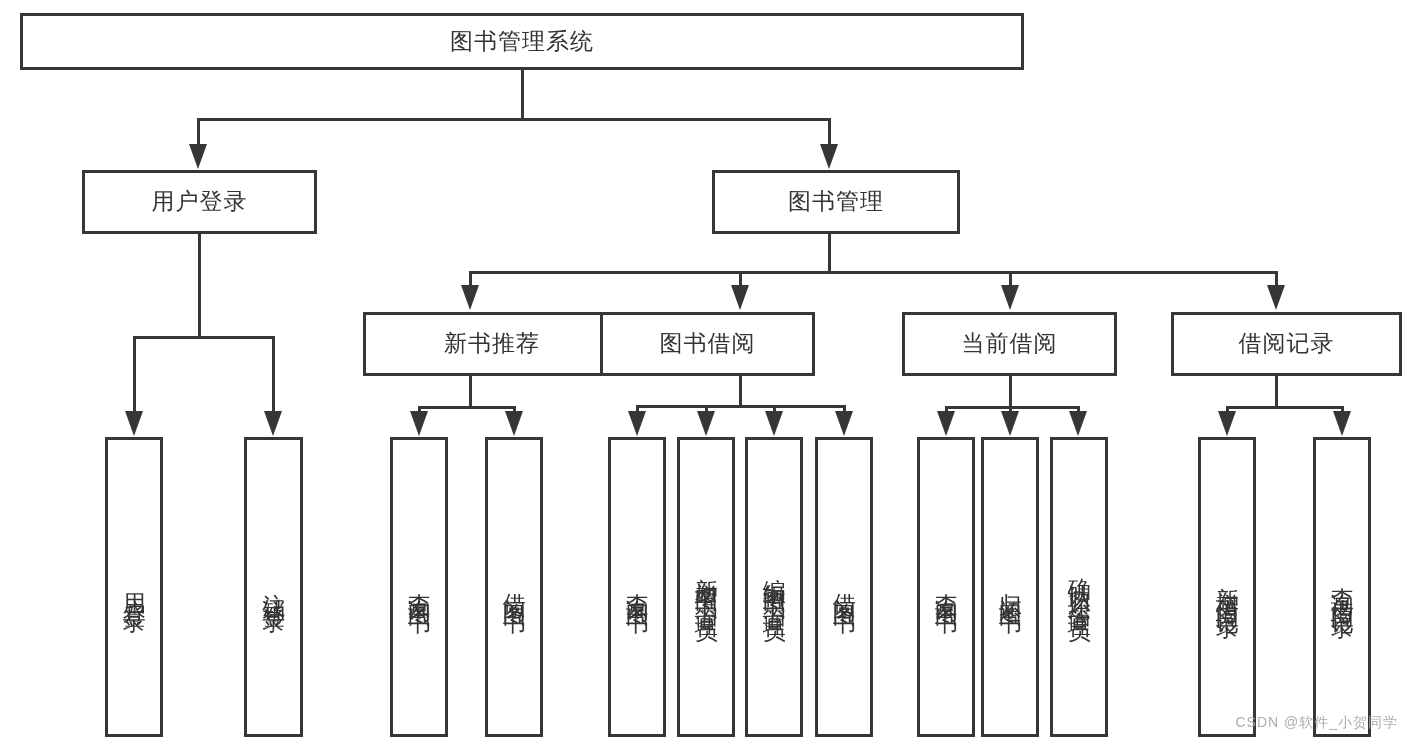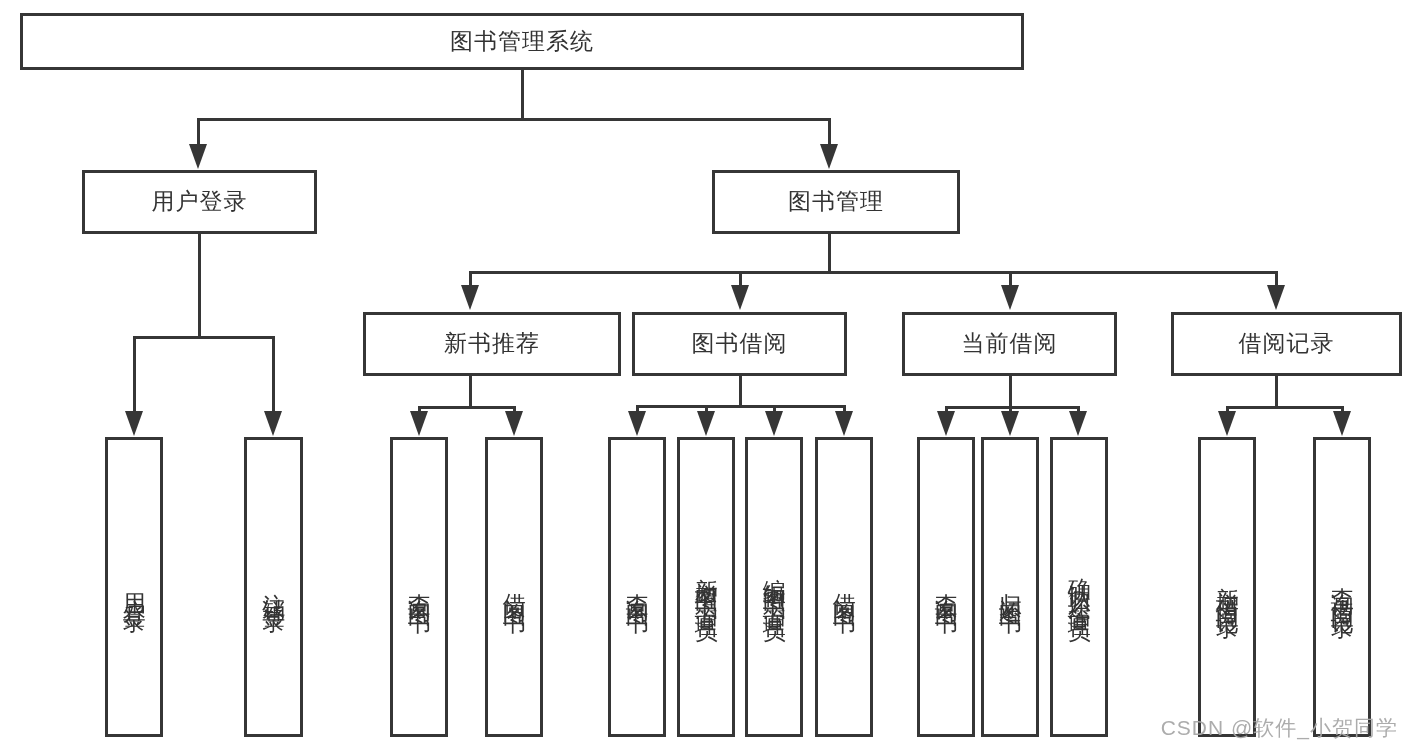--- a/index.html
+++ b/index.html
@@ -37,21 +37,21 @@
   .node.leaf .vtext{
     writing-mode:vertical-rl;
     text-orientation:mixed;
     letter-spacing:6px;
     font-size:23px;
     white-space:nowrap;
   }
   .watermark{
     position:absolute;z-index:3;
     right:7px;top:714px;
-    font-size:21px;
+    font-size:14px;
     color:var(--watermark);
     opacity:.95;
     letter-spacing:1px;
     white-space:nowrap;
   }
 </style>
 </head>
 <body>
 
 <div class="canvas">
@@ -102,21 +102,21 @@
   <div class="node" style="left:82px;top:170px;width:235px;height:64px;">
     <span>用户登录</span>
   </div>
   <div class="node" style="left:712px;top:170px;width:248px;height:64px;">
     <span>图书管理</span>
   </div>
 
   <div class="node" style="left:363px;top:312px;width:258px;height:64px;">
     <span>新书推荐</span>
   </div>
-  <div class="node" style="left:632px;top:312px;width:215px;height:64px;">
+  <div class="node" style="left:600px;top:312px;width:215px;height:64px;">
     <span>图书借阅</span>
   </div>
   <div class="node" style="left:902px;top:312px;width:215px;height:64px;">
     <span>当前借阅</span>
   </div>
   <div class="node" style="left:1171px;top:312px;width:231px;height:64px;">
     <span>借阅记录</span>
   </div>
 
   <div class="node leaf" style="left:105px;top:437px;width:58px;height:300px;">

